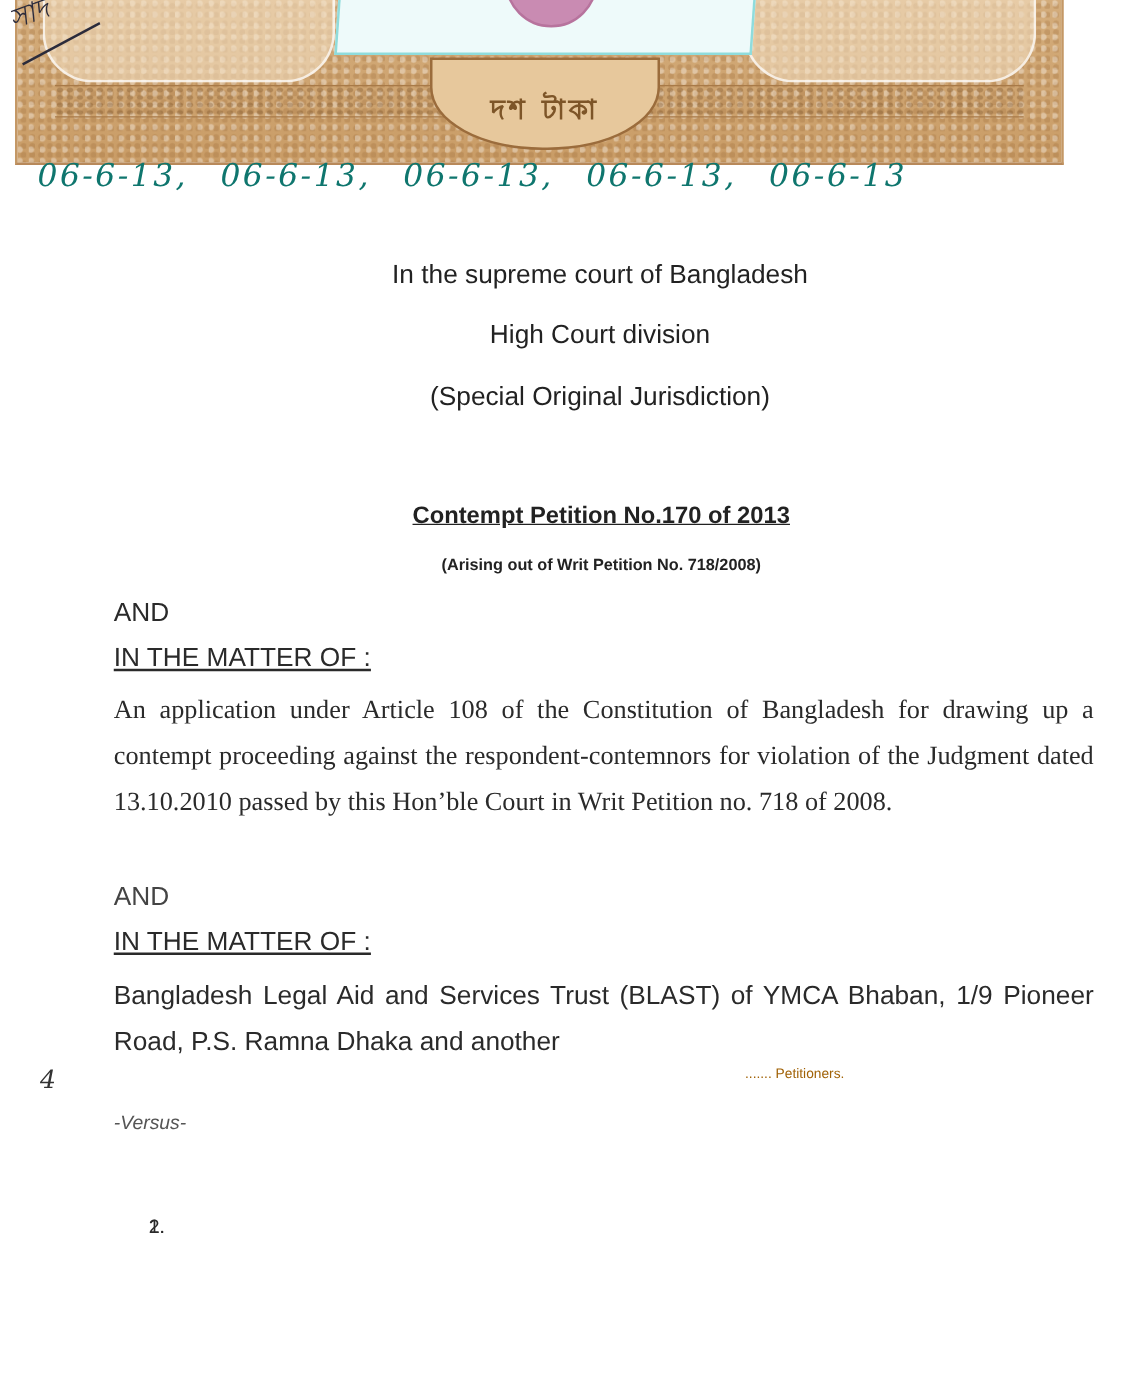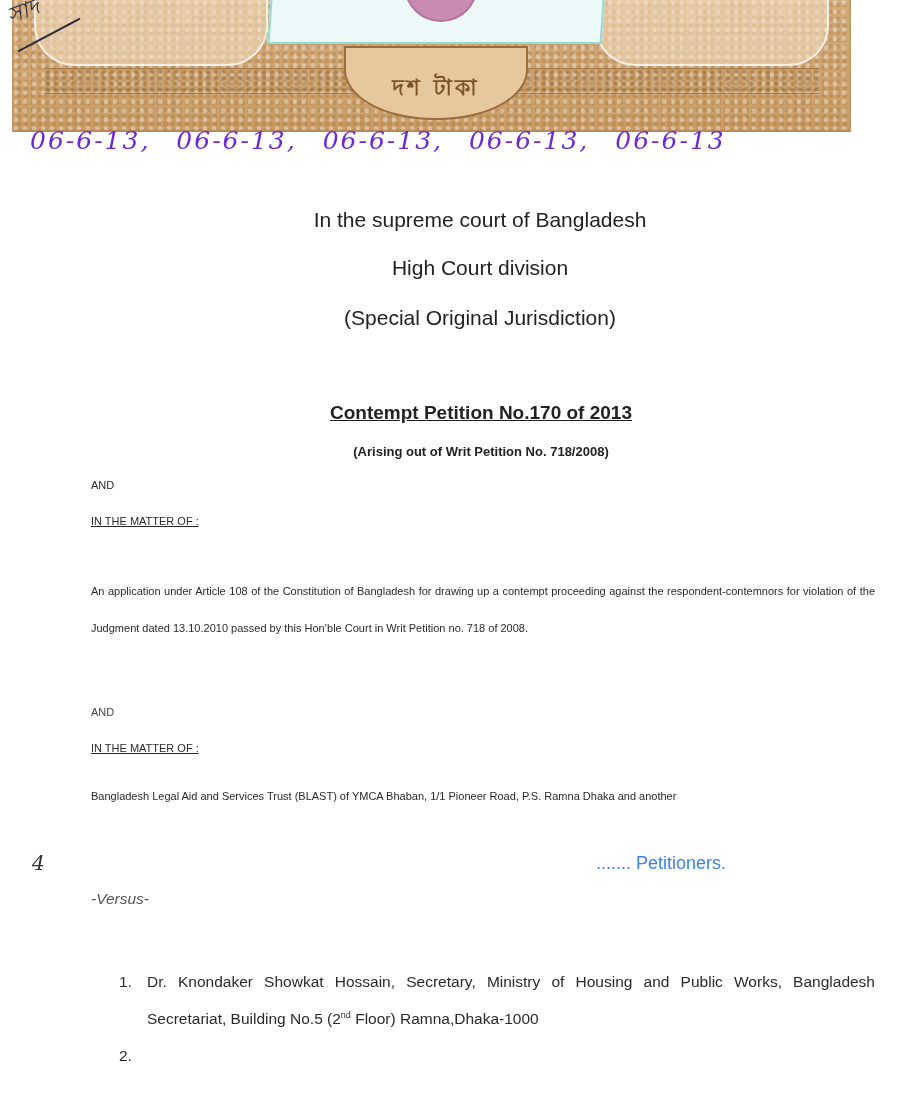--- a/index.html
+++ b/index.html
@@ -116,21 +116,21 @@
     background: #2b2b3b;
     transform: rotate(-28deg);
   }
   .handwritten-dates {
     position: absolute;
     left: 30px;
     top: 126px;
     font-family: "DejaVu Serif", serif;
     font-style: italic;
     font-size: 25px;
-    color: #6d28d9;
+    color: #0f766e;
     letter-spacing: 2px;
     word-spacing: 16px;
   }
   
   .center {
     position: absolute;
     left: 0;
     width: 960px;
     text-align: center;
     font-size: 21px;
@@ -159,29 +159,30 @@
     top: 444px;
     text-align: center;
     font-size: 13px;
     font-weight: bold;
     color: #222;
   }
   .body-text {
     position: absolute;
     left: 91px;
     width: 784px;
-    font-size: 11px;
+    font-size: 21px;
     color: #2a2a2a;
   }
   .and-1 { top: 479px; }
   .matter-1 { top: 515px; text-decoration: underline; }
   .para-1 {
-    top: 573px;
+    top: 549px;
     line-height: 37px;
     text-align: justify;
+    font-family: Liberation Serif, serif;
   }
   .and-2 { top: 706px; color: #444; }
   .matter-2 { top: 742px; text-decoration: underline; }
   .para-2 {
     top: 778px;
     line-height: 37px;
     text-align: justify;
   }
   .margin-mark {
     position: absolute;
@@ -189,22 +190,22 @@
     top: 851px;
     font-family: "DejaVu Serif", serif;
     font-style: italic;
     font-size: 20px;
     color: #333;
   }
   .petitioners {
     position: absolute;
     left: 596px;
     top: 853px;
-    font-size: 18px;
-    color: #3b82f6;
+    font-size: 11px;
+    color: #a16207;
   }
   .versus {
     position: absolute;
     left: 91px;
     top: 890px;
     font-size: 15.5px;
     color: #555;
     font-style: italic;
   }
   .respondents {
@@ -262,27 +263,26 @@
   <span>Contempt Petition No.170 of 2013</span>
 </div>
 <div class="petition-sub">(Arising out of Writ Petition No. 718/2008)</div>
 
 <div class="body-text and-1">AND</div>
 <div class="body-text matter-1">IN THE MATTER OF :</div>
 <div class="body-text para-1">An application under Article 108 of the Constitution of  Bangladesh for drawing up a contempt proceeding against the respondent-contemnors for violation of the Judgment dated 13.10.2010 passed by this Hon’ble Court in Writ Petition no. 718 of 2008.</div>
 
 <div class="body-text and-2">AND</div>
 <div class="body-text matter-2">IN THE MATTER OF :</div>
-<div class="body-text para-2">Bangladesh Legal Aid and Services Trust (BLAST) of YMCA Bhaban, 1/1 Pioneer Road, P.S. Ramna Dhaka and another</div>
+<div class="body-text para-2">Bangladesh Legal Aid and Services Trust (BLAST) of YMCA Bhaban, 1/9 Pioneer Road, P.S. Ramna Dhaka and another</div>
 
 <div class="margin-mark">4</div>
 <div class="petitioners">....... Petitioners.</div>
 <div class="versus">-Versus-</div>
 
 <ol class="respondents">
   <li class="respondent">
     <span class="respondent-num">1.</span>
-    <span><span>Dr. Knondaker Showkat Hossain, Secretary, Ministry of Housing and Public Works, Bangladesh Secretariat, Building No.5 (2</span><sup>nd</sup><span> Floor) Ramna,Dhaka-1000</span></span>
   </li>
   <li class="respondent">
     <span class="respondent-num">2.</span>
   </li>
 </ol>
 
 </body></html>

